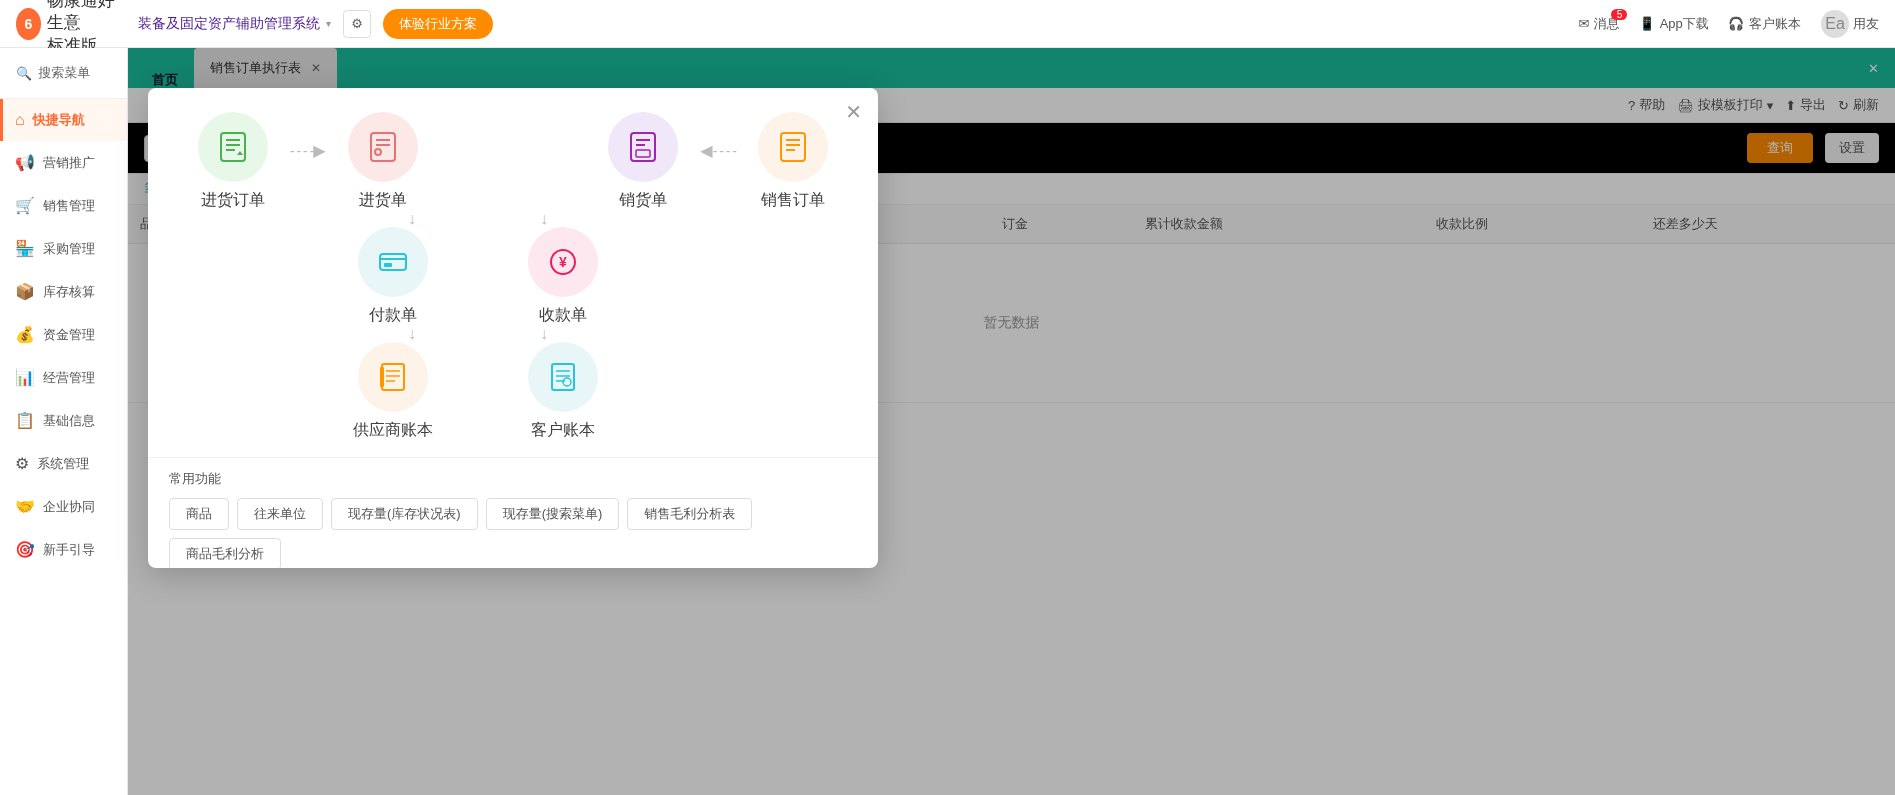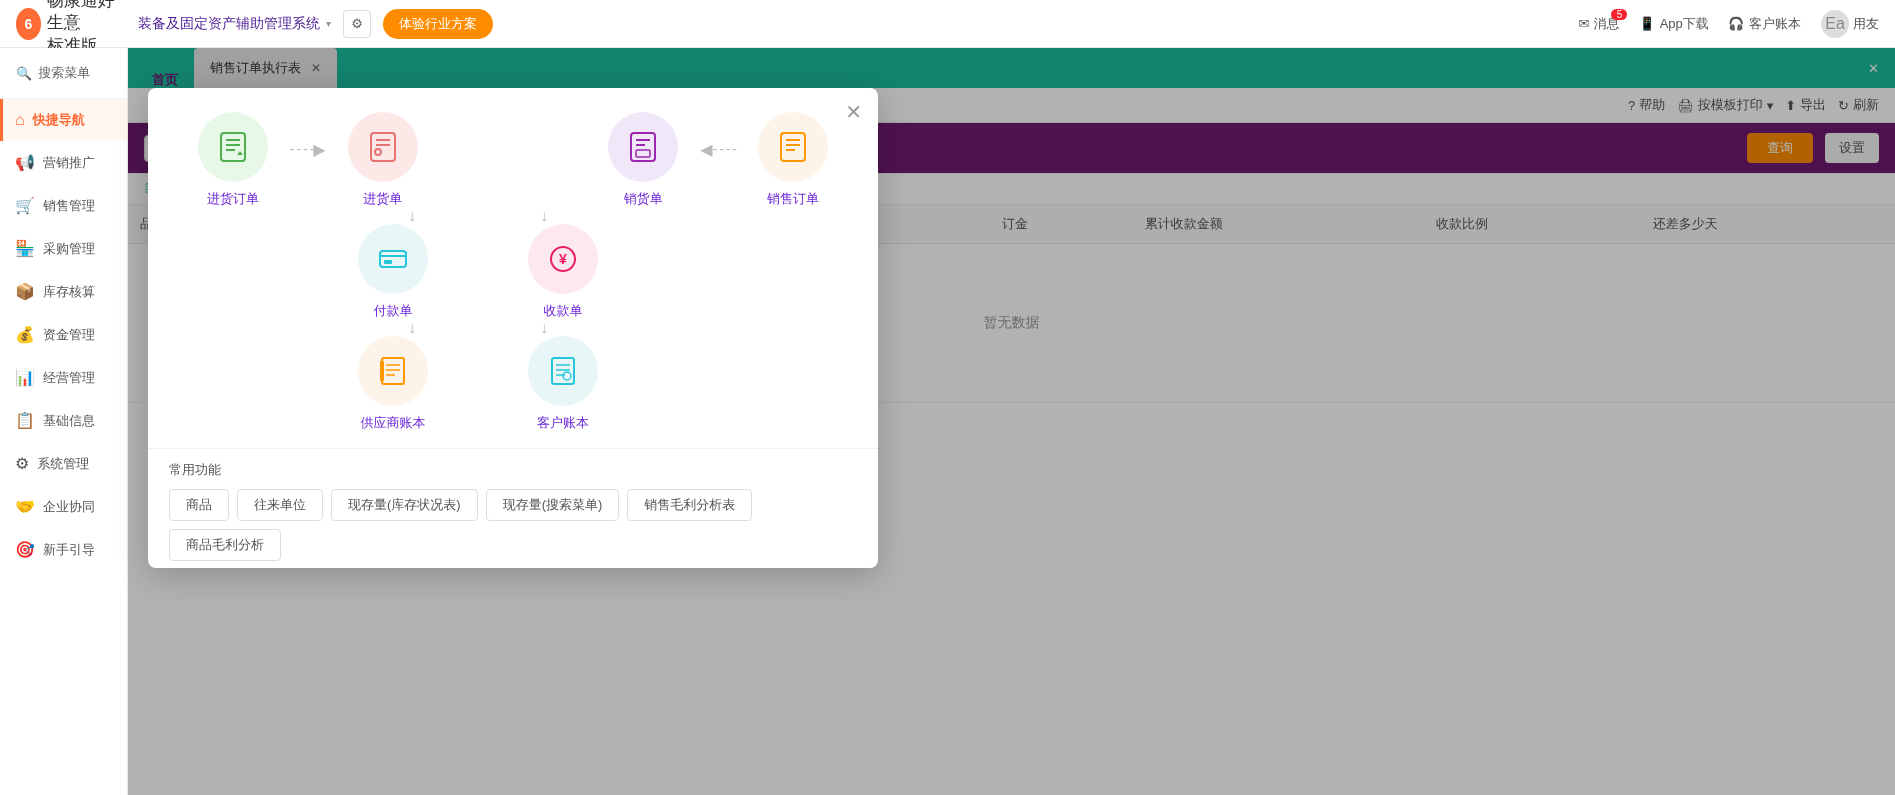--- a/index.html
+++ b/index.html
@@ -31,29 +31,29 @@
     .sidebar-search-btn { display: flex; align-items: center; gap: 6px; color: #666; font-size: 13px; cursor: pointer; padding: 6px 8px; border-radius: 4px; }
     .sidebar-item { display: flex; align-items: center; gap: 8px; padding: 12px 12px; cursor: pointer; color: #555; font-size: 13px; border-left: 3px solid transparent; }
     .sidebar-item.active { background: #fff7f0; color: #ff6b35; border-left-color: #ff6b35; font-weight: bold; }
     .sidebar-icon { font-size: 16px; }
 
     
     .tabs-bar { display: flex; align-items: center; background: #1abc9c; height: 40px; padding: 0 8px; gap: 0; }
     .tab { display: flex; align-items: center; gap: 6px; padding: 0 16px; height: 40px; cursor: pointer; color: rgba(255,255,255,0.8); font-size: 13px; }
     .tab.active { background: #e5e5e5; color: #333; border-radius: 4px 4px 0 0; }
     .tab-close { color: #666; cursor: pointer; margin-left: 4px; font-size: 12px; }
-    .tab-home { color: #701a75; font-weight: bold; margin-top: 24px; }
+    .tab-home { color: #0f172a; font-weight: bold; margin-top: 24px; }
 
     
     .toolbar { display: flex; align-items: center; background: white; padding: 8px 16px; gap: 12px; border-bottom: 1px solid #e8e8e8; }
     .toolbar-right { margin-left: auto; display: flex; align-items: center; gap: 12px; }
     .toolbar-btn { display: flex; align-items: center; gap: 4px; color: #555; font-size: 13px; cursor: pointer; }
 
     
-    .filter-bar { background: #701a75; padding: 10px 16px; display: flex; align-items: center; gap: 12px; border-bottom: 1px solid #f0f0f0; }
+    .filter-bar { background: #000000; padding: 10px 16px; display: flex; align-items: center; gap: 12px; border-bottom: 1px solid #f0f0f0; }
     .filter-date { display: flex; align-items: center; gap: 4px; border: 1px solid #ddd; border-radius: 4px; padding: 5px 10px; }
     .filter-select { border: 1px solid #ddd; border-radius: 4px; padding: 5px 10px; font-size: 13px; color: #999; min-width: 120px; background: white; }
     .search-btn { background: #ff8c00; color: white; border: none; border-radius: 4px; padding: 6px 20px; cursor: pointer; font-size: 13px; }
     .more-conditions { color: #1abc9c; font-size: 13px; cursor: pointer; display: flex; align-items: center; gap: 2px; }
 
     
     .table-container { background: white; flex: 1; overflow: auto; }
     .data-table { width: 100%; border-collapse: collapse; }
     .data-table th { background: #fafafa; border-bottom: 1px solid #e8e8e8; padding: 10px 12px; text-align: left; font-weight: normal; color: #555; white-space: nowrap; font-size: 13px; }
     .data-table td { padding: 10px 12px; border-bottom: 1px solid #f0f0f0; color: #333; font-size: 13px; font-family: Liberation Serif, serif; }
@@ -69,21 +69,21 @@
     
     .flow-section { padding: 24px 30px 16px 30px; }
     .flow-node { display: flex; flex-direction: column; align-items: center; gap: 8px; min-width: 110px; }
     .flow-circle { width: 70px; height: 70px; border-radius: 50%; display: flex; align-items: center; justify-content: center; font-size: 28px; }
     .flow-circle.green { background: #e8f8e8; }
     .flow-circle.red { background: #fde8e8; }
     .flow-circle.purple { background: #f0e8f8; }
     .flow-circle.orange { background: #fef3e8; }
     .flow-circle.teal { background: #e8f6f8; }
     .flow-circle.pink { background: #fde8f0; }
-    .flow-label { font-size: 13px; color: #6d28d9; }
+    .flow-label { font-size: 16px; color: #404040; }
 
     
     .common-section { padding: 0 30px 16px 21px; border-top: 1px solid #f0f0f0; }
     .common-title { font-size: 13px; color: #555; margin: 12px 0 10px 0; }
     .common-btns { display: flex; flex-wrap: wrap; gap: 8px; }
     .common-btn { border: 1px solid #ddd; background: white; color: #555; border-radius: 4px; padding: 6px 16px; cursor: pointer; font-size: 13px; }
 
     .close-x-btn { position: absolute; top: 12px; right: 16px; cursor: pointer; color: #999; background: none; border: none; font-size: 20px; z-index: 10; }
   </style>
 </head>

